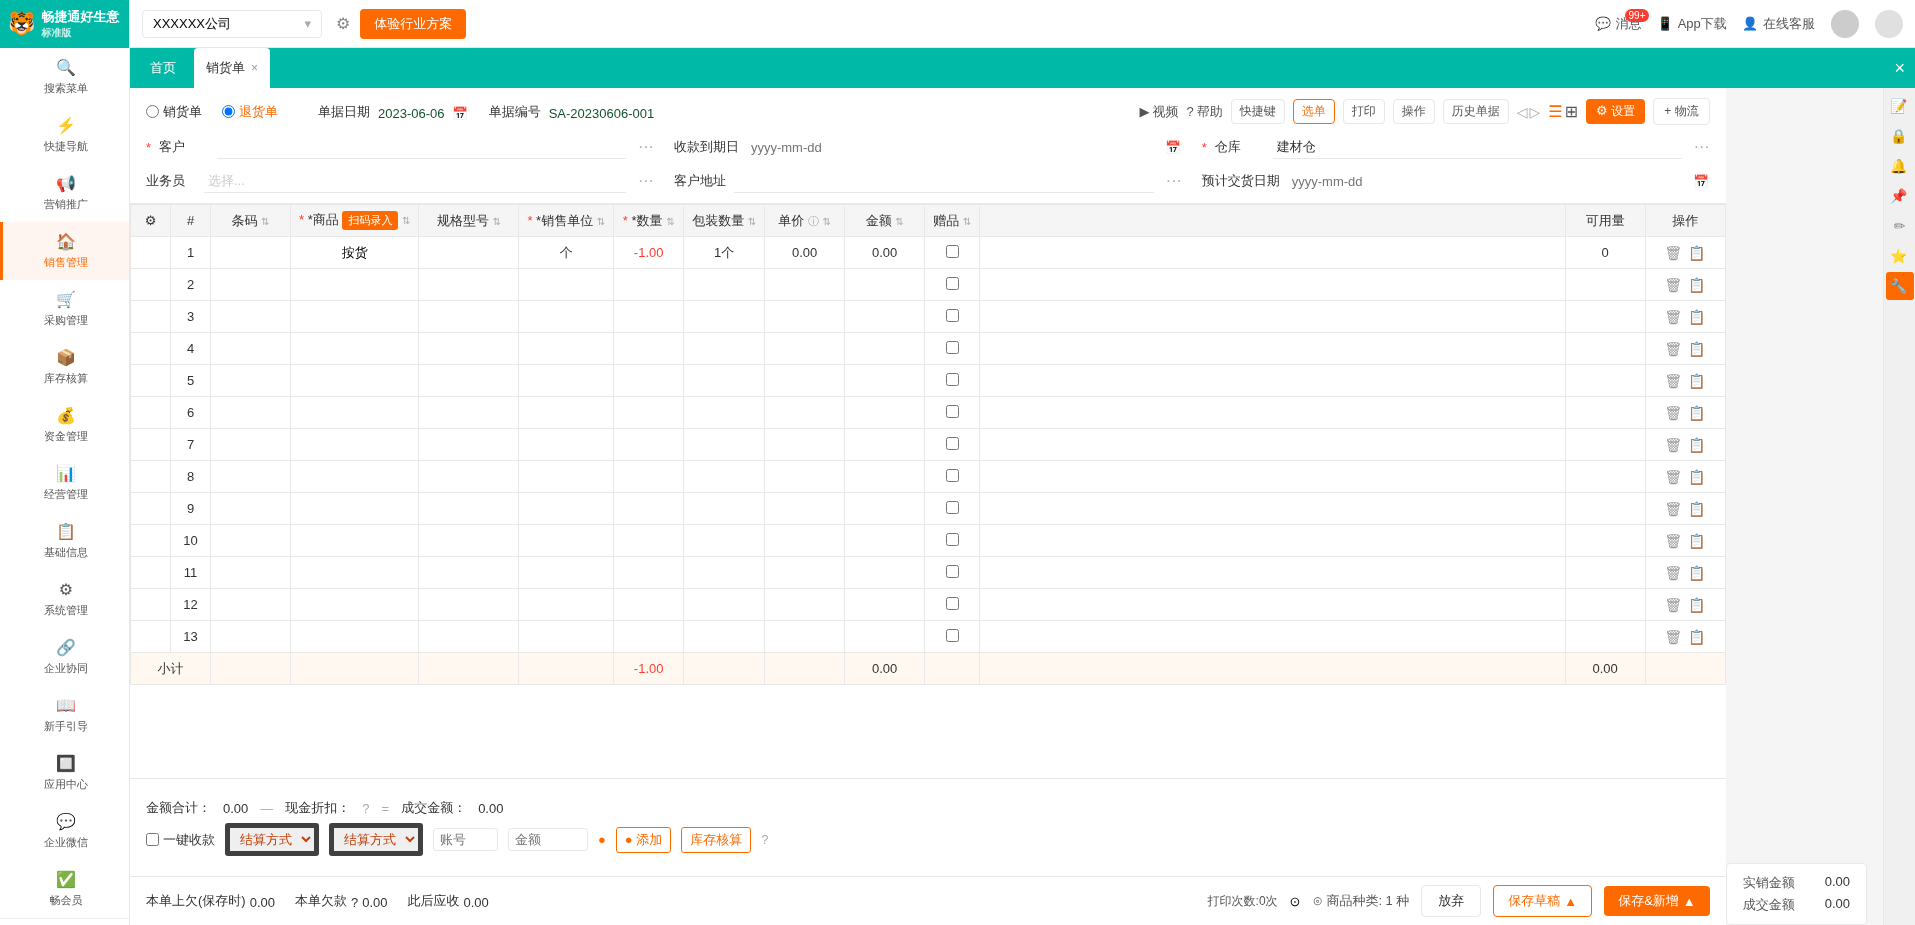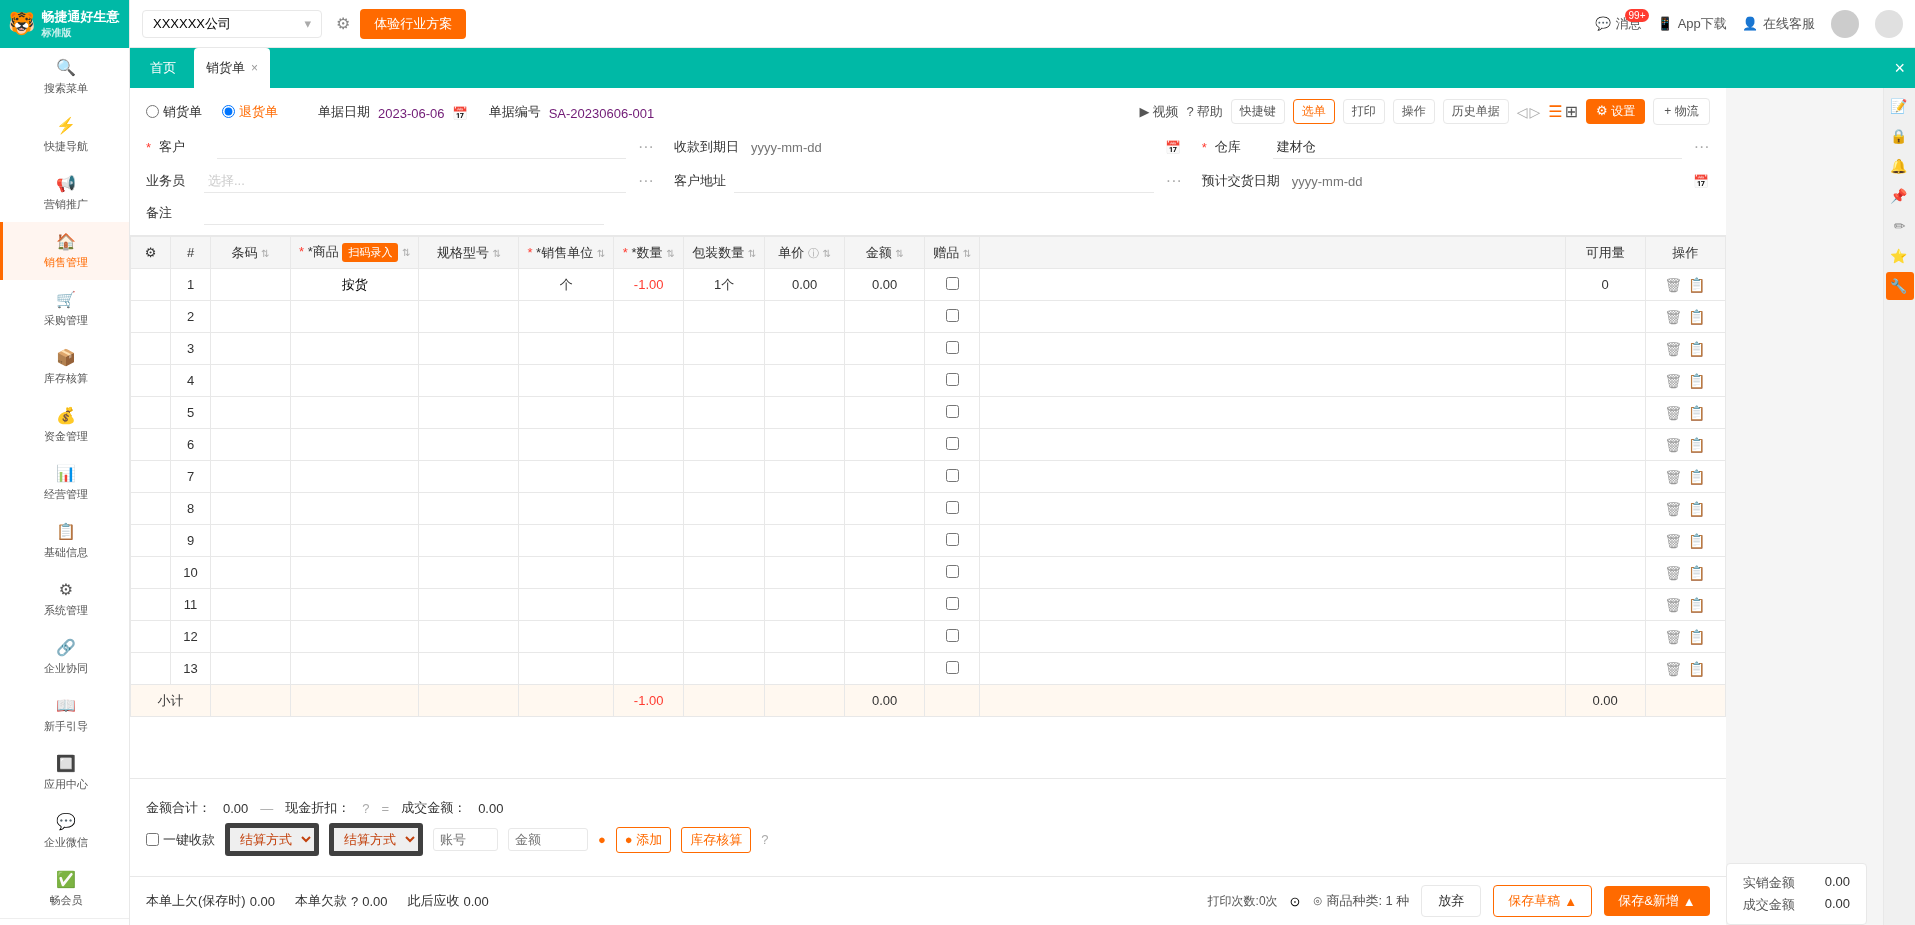--- a/index.html
+++ b/index.html
@@ -41,21 +41,21 @@
     .content { flex: 1; background: #f5f5f5; overflow: hidden; display: flex; flex-direction: column; }
 
     
     .form-area { background: #fff; padding: 10px 16px; border-bottom: 1px solid #e8e8e8; }
 
     
     .doc-type-row { display: flex; align-items: center; gap: 20px; margin-bottom: 10px; }
     .radio-label { display: flex; align-items: center; gap: 4px; cursor: pointer; font-size: 13px; color: #333; }
     .doc-meta { display: flex; align-items: flex-end; gap: 8px; margin-left: 20px; }
     .doc-meta-label { color: #333; font-size: 13px; }
-    .doc-meta-val { color: #701a75; font-size: 13px; font-weight: 500; }
+    .doc-meta-val { color: #14532d; font-size: 13px; font-weight: 500; }
     .calendar-icon { color: #aaa; cursor: pointer; }
     .doc-actions { margin-left: auto; display: flex; align-items: center; gap: 8px; }
     .doc-action-item { display: flex; align-items: center; gap: 3px; color: #555; cursor: pointer; font-size: 12px; }
     .doc-action-btn { background: #fff; border: 1px solid #e8e8e8; border-radius: 4px; padding: 3px 8px; cursor: pointer; font-size: 12px; color: #555; display: flex; align-items: center; gap: 3px; }
     .doc-action-btn.orange { color: #ff6a00; border-color: #ff6a00; }
     .settings-btn { background: #ff6a00; color: #fff; border: none; border-radius: 4px; padding: 4px 10px; cursor: pointer; font-size: 12px; }
     .logistics-btn { background: #fff; border: 1px solid #e8e8e8; border-radius: 4px; padding: 4px 10px; cursor: pointer; font-size: 12px; color: #555; }
 
     
     .form-fields { display: grid; grid-template-columns: 1fr 1fr 1fr; gap: 10px 20px; }
@@ -110,21 +110,21 @@
     .checkbox-label { display: flex; align-items: center; gap: 4px; font-size: 13px; color: #333; }
     .payment-select { border: 5px solid #404040; border-radius: 3px; padding: 3px 6px; font-size: 13px; color: #c2410c; text-align: center; }
     .account-input { border: 1px solid #e8e8e8; border-radius: 3px; width: 65px; padding: 3px 6px; font-size: 13px; }
     .amount-input { border: 1px solid #e8e8e8; border-radius: 3px; width: 80px; padding: 3px 6px; font-size: 13px; }
     .add-btn { background: #fff; border: 1px solid #ff6a00; color: #ff6a00; border-radius: 3px; padding: 3px 8px; cursor: pointer; font-size: 13px; display: flex; align-items: center; gap: 3px; }
     .expense-btn { background: #fff; border: 1px solid #ff6a00; color: #ff6a00; border-radius: 3px; padding: 3px 8px; cursor: pointer; font-size: 13px; }
     .help-icon { color: #aaa; cursor: pointer; }
 
     
     .footer-bar { background: #fff; border-top: 1px solid #e8e8e8; padding: 8px 16px; display: flex; align-items: center; gap: 20px; }
-    .footer-item { display: flex; align-items: center; gap: 4px; font-size: 12px; color: #333; }
+    .footer-item { display: flex; align-items: flex-end; gap: 4px; font-size: 12px; color: #333; }
     .footer-val { font-weight: 500; }
     .footer-right { margin-left: auto; display: flex; align-items: center; gap: 12px; }
     .print-info { font-size: 12px; color: #555; }
     .product-type { font-size: 12px; color: #555; }
     .footer-btn { border: 1px solid #e8e8e8; background: #fff; border-radius: 4px; padding: 6px 16px; cursor: pointer; font-size: 13px; color: #333; }
     .save-draft-btn { border: 1px solid #ff6a00; background: #fff; color: #ff6a00; border-radius: 4px; padding: 6px 14px; cursor: pointer; font-size: 13px; display: flex; align-items: center; gap: 4px; }
     .save-new-btn { background: #ff6a00; color: #fff; border: none; border-radius: 4px; padding: 6px 14px; cursor: pointer; font-size: 13px; display: flex; align-items: center; gap: 4px; }
 
     
     .right-panel { width: 32px; background: #f0f0f0; display: flex; flex-direction: column; align-items: center; gap: 2px; padding: 4px 2px; border-left: 1px solid #e8e8e8; }
@@ -343,24 +343,20 @@
               <input class="field-input" type="text" value="" style="">
               <span class="field-dots">···</span>
             </div>
             <div class="form-row">
               <span class="field-label">预计交货日期</span>
               <input class="field-date" type="text" placeholder="yyyy-mm-dd" style="">
               <span class="field-cal">📅</span>
             </div>
           </div>
 
-          <div class="form-row" style="margin-top:8px;">
-            <span class="field-label">备注</span>
-            <input class="field-input" type="text" value="" style="flex: 1 1 0%; max-width: 400px;">
-          </div>
         </div>
 
         <div class="table-area">
           <table class="data-table">
             <thead>
               <tr>
                 <th class="th-settings col-num">
                   <span>⚙</span>
                 </th>
                 <th class="col-num">

